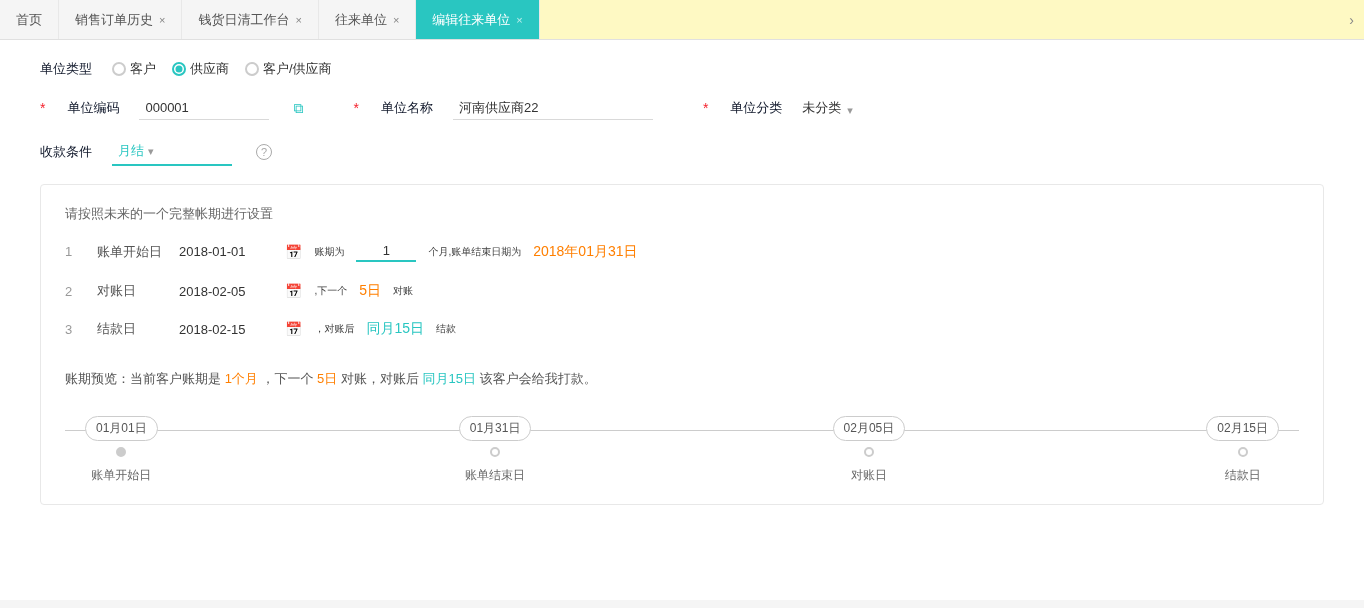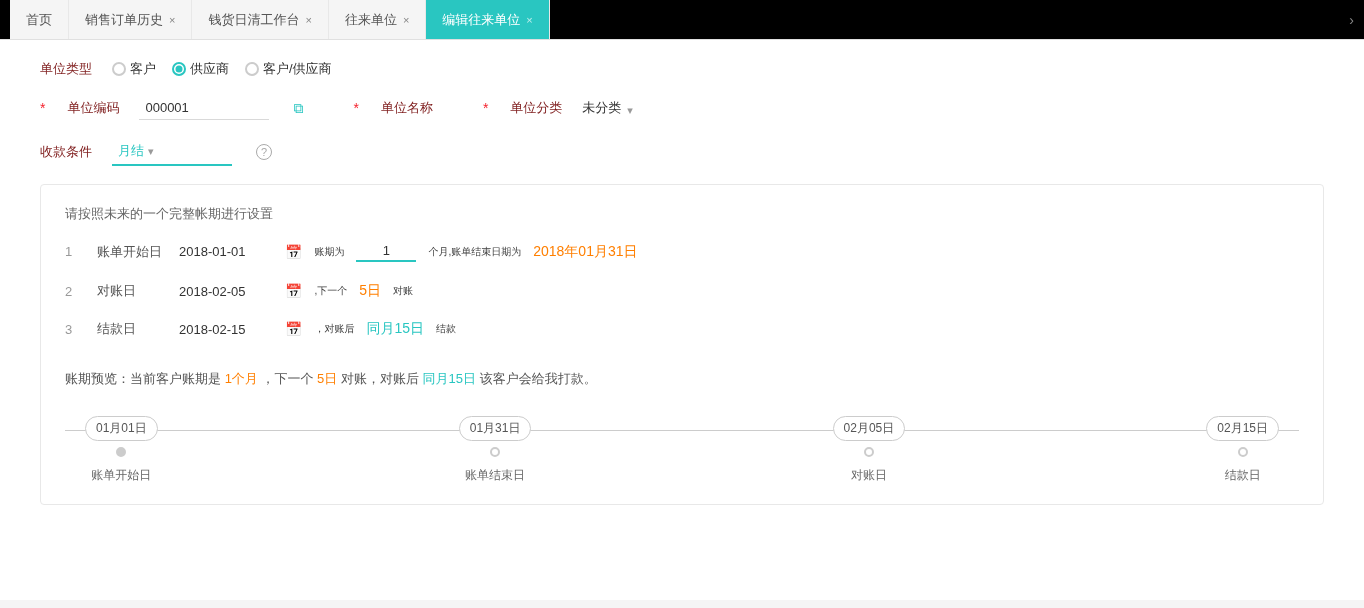--- a/index.html
+++ b/index.html
@@ -2,24 +2,23 @@
 <html><head>
   <meta charset="utf-8">
   <style>
     * { box-sizing: border-box; margin: 0; padding: 0; }
     body { font-family: 'Microsoft YaHei', Arial, sans-serif; font-size: 14px; background: #f5f5f5; color: #333; }
 
     
     .tab-bar {
       display: flex;
       align-items: stretch;
-      background: #000000;
+      background: #fef9c3;
       border-bottom: 1px solid #e0e0e0;
       height: 40px;
-      padding-left: 10px;
     }
     .tab {
       display: flex;
       align-items: center;
       padding: 0 16px;
       cursor: pointer;
       color: #555;
       font-size: 13px;
       border-right: 1px solid #e8e8e8;
       background: #f5f5f5;
@@ -52,21 +51,21 @@
     }
 
     
     .form-row {
       display: flex;
       align-items: center;
       margin-bottom: 18px;
       gap: 20px;
     }
     .form-label {
-      color: #7f1d1d;
+      color: #0f172a;
       font-size: 13px;
       white-space: nowrap;
       text-align: right;
     }
     .required-star {
       color: #f5222d;
       margin-right: 2px;
     }
     .radio-group {
       display: flex;
@@ -341,20 +340,21 @@
   </div>
 
   <div class="form-row">
     <span class="required-star">*</span>
     <span class="form-label">单位编码</span>
     <input class="input-field" type="text" style="width: 130px;" value="000001">
     <span class="copy-icon">⧉</span>
 
     <span style="margin-left:30px;" class="required-star">*</span>
     <span class="form-label">单位名称</span>
+    <input class="input-field" type="text" style="width: 200px;" value="河南供应商22">
 
     <span style="margin-left:30px;" class="required-star">*</span>
     <span class="form-label">单位分类</span>
     <div class="unit-category-select">
       <span class="unit-category-val">未分类</span>
       <span class="dropdown-arrow">▾</span>
     </div>
   </div>
 
   <div class="form-row">

